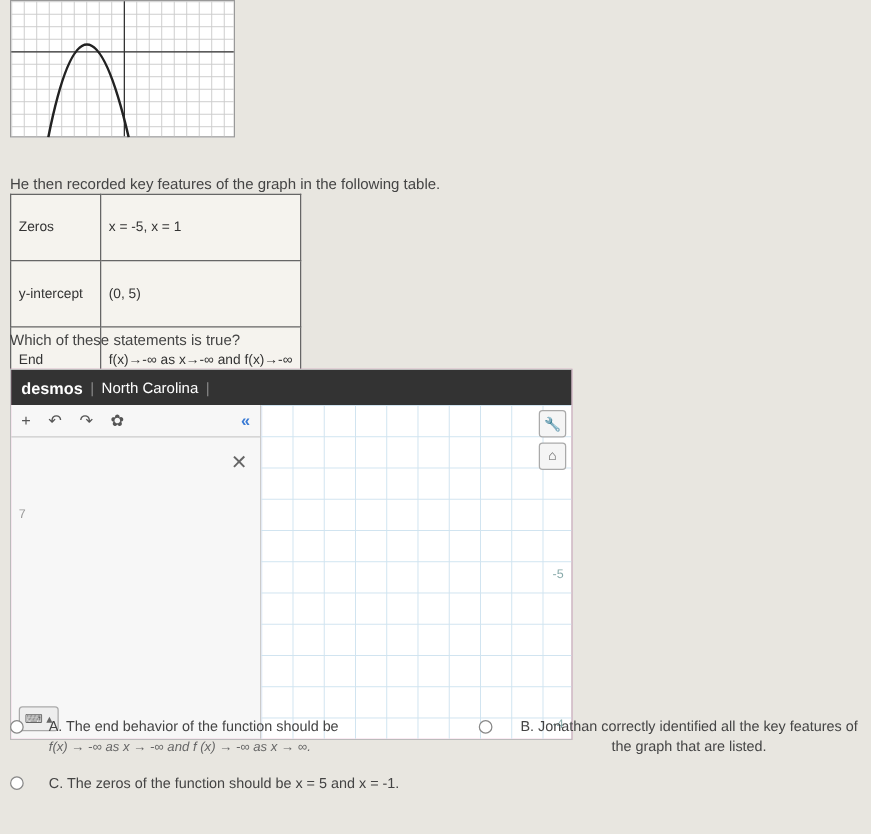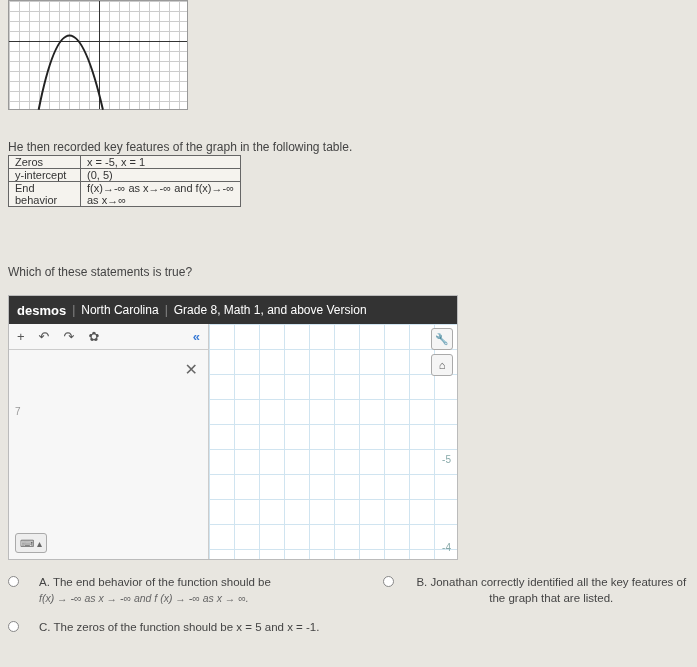--- a/index.html
+++ b/index.html
@@ -55,38 +55,38 @@
     }
     .feat-table {
       position: absolute;
       top: 155px;
       left: 8px;
       border-collapse: collapse;
       font-size: 11px;
     }
     .feat-table td {
       border: 1px solid #666;
-      padding: 0 6px;
+      padding: 20px 6px;
       background: #f5f3ee;
       vertical-align: top;
     }
     .feat-table td:first-child { width: 72px; }
     .feat-table td:last-child { width: 160px; }
     .question-text {
       position: absolute;
       top: 265px;
       left: 8px;
       color: #444;
     }
     .desmos-box {
       position: absolute;
       top: 295px;
       left: 8px;
       width: 450px;
-      height: 265px;
+      height: 297px;
       background: #f9a8d4;
       border: 1px solid #bbb;
     }
     .desmos-header {
       height: 28px;
       background: #333;
       color: #fff;
       display: flex;
       align-items: center;
       padding: 0 8px;
@@ -251,21 +251,20 @@
   </table>
 
 <div class="question-text">Which of these statements is true?</div>
 
 <div class="desmos-box">
   <div class="desmos-header">
     <span class="brand">desmos</span>
     <span class="sep">|</span>
     <span>North Carolina</span>
     <span class="sep">|</span>
-    <span>Grade 8, Math 1, and above Version</span>
   </div>
   <div class="desmos-body">
     <div class="desmos-left">
       <div class="desmos-toolbar">
         <span>+</span>
         <span>↶</span>
         <span>↷</span>
         <span>✿</span>
         <span class="chev">«</span>
       </div>

